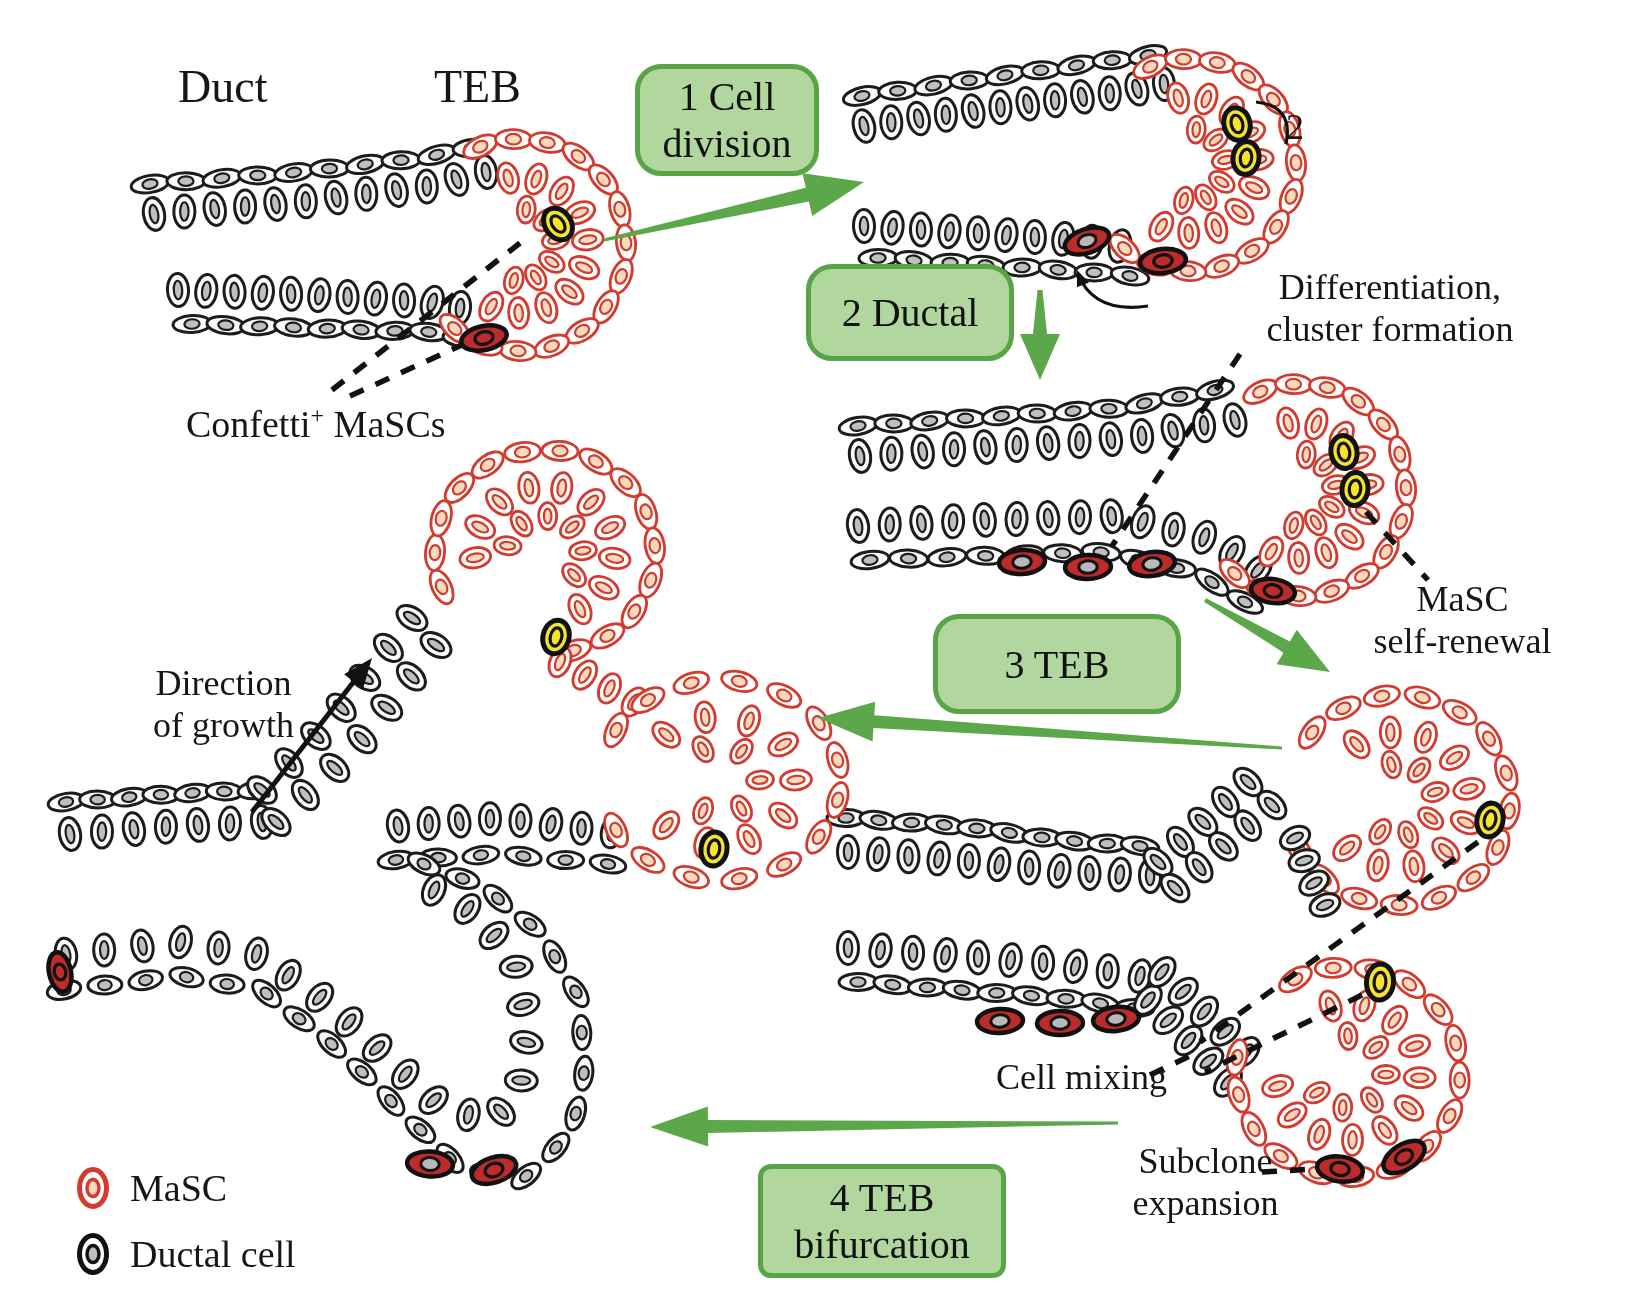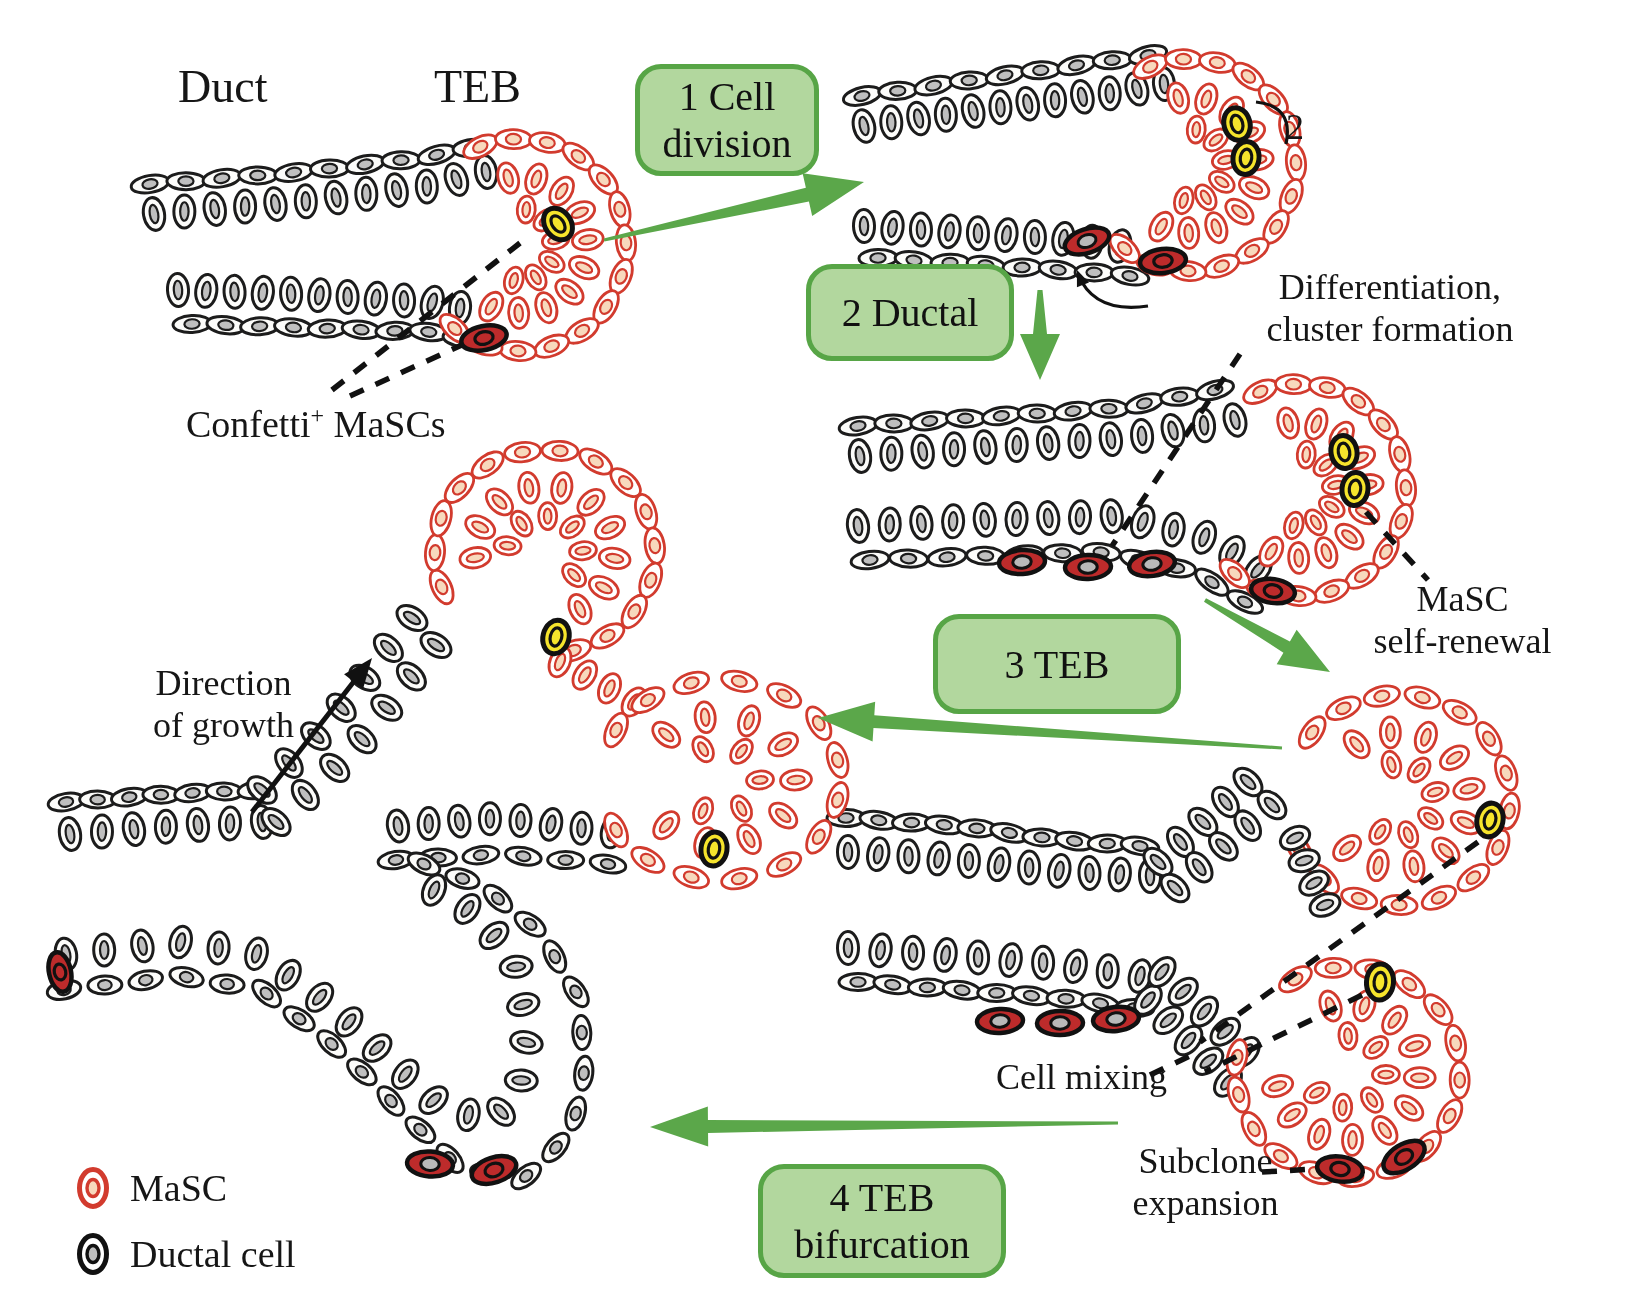--- a/index.html
+++ b/index.html
@@ -22,21 +22,21 @@
   .subclone-lbl{left:1108px;top:1140px;width:195px;}
   .dir-lbl{left:136px;top:662px;width:175px;}
   .box{
     position:absolute;display:flex;flex-direction:column;align-items:center;justify-content:center;
     background:var(--box-fill,#b2d79e);border:5px solid var(--box-stroke,#57a546);
     border-radius:26px;font-size:40px;line-height:47px;box-sizing:border-box;color:#111;
   }
   .b1{left:618px;top:64px;width:184px;height:112px;margin-left:17px;}
   .b2{left:806px;top:264px;width:208px;height:97px;text-align:right;}
   .b3{left:933px;top:614px;width:248px;height:100px;gap:40px;}
-  .b4{left:758px;top:1164px;width:248px;height:114px;}
+  .b4{left:758px;top:1164px;width:248px;height:114px;border-radius:13px;}
   .legend-row{position:absolute;display:flex;align-items:center;gap:16px;}
   .lr1{left:72px;top:1164px;}
   .lr2{left:72px;top:1218px;margin-top:12px;}
   .legend-row .lt{font-size:38px;}
 </style>
 </head>
 <body>
 
 <div class="stage">
 

